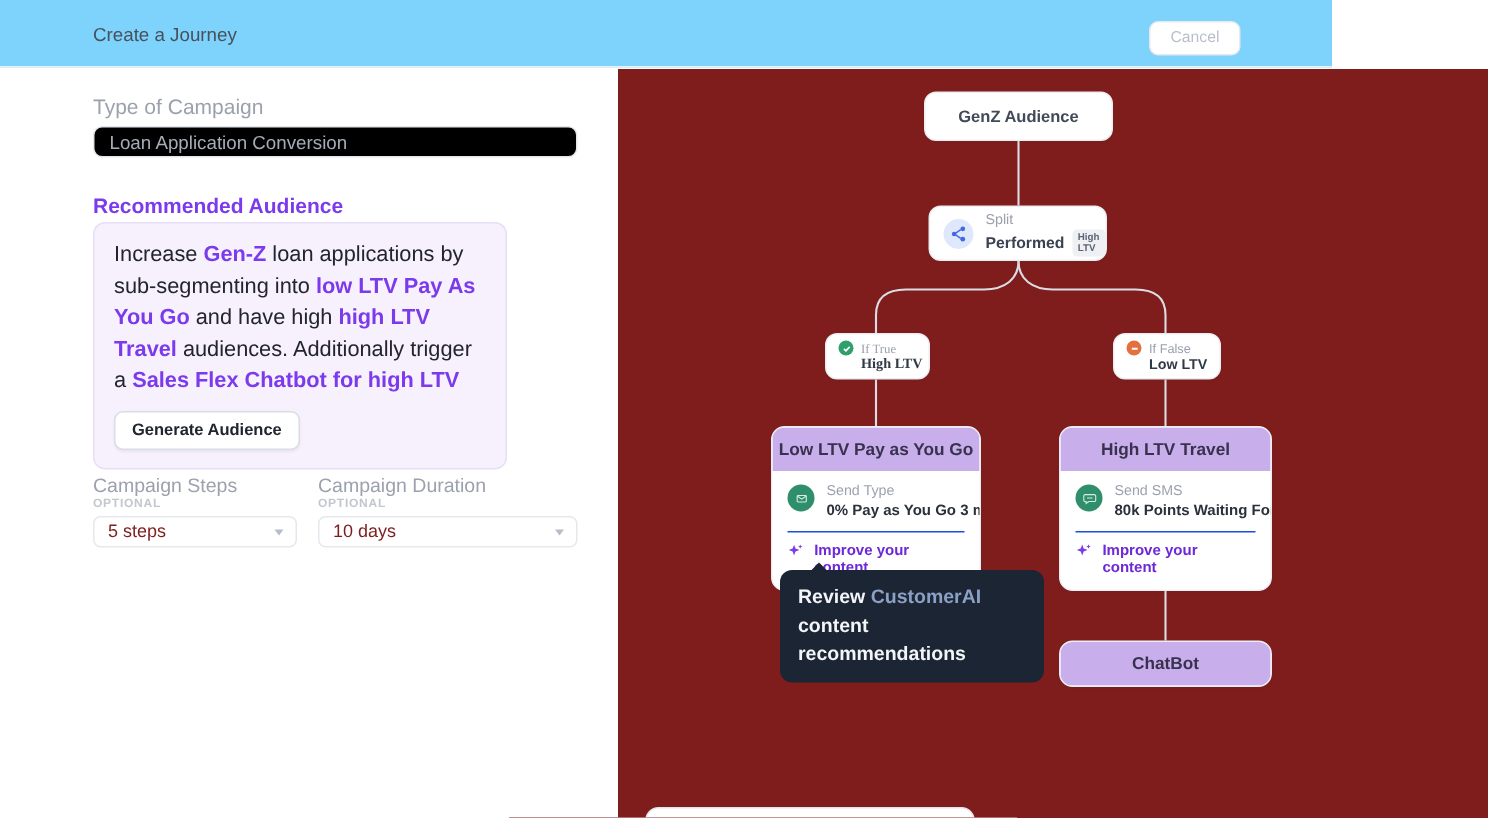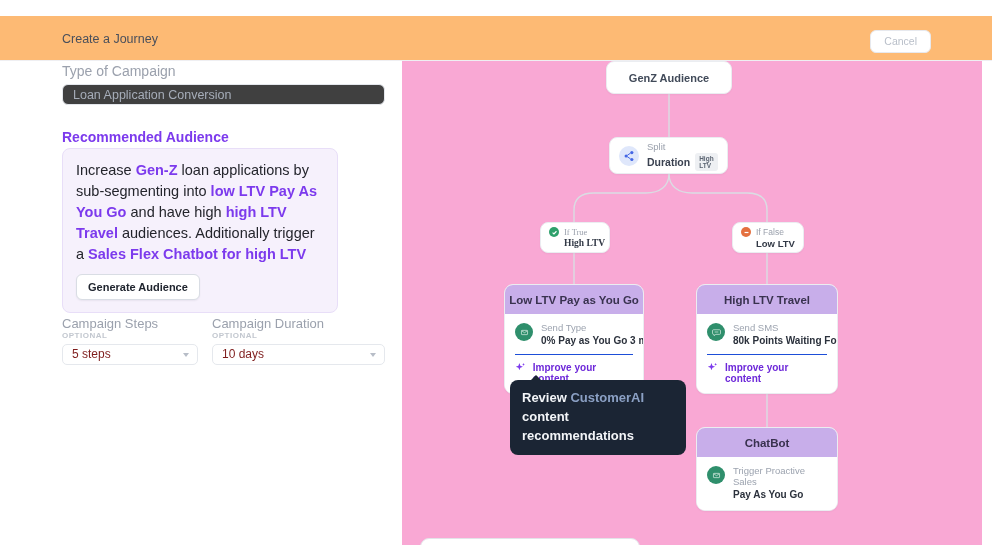--- a/index.html
+++ b/index.html
@@ -1,44 +1,44 @@
 <!DOCTYPE html>
 <html><head>
 <meta charset="utf-8">
 <style>
   * { margin:0; padding:0; box-sizing:border-box; }
   html,body { width:992px; height:545px; }
   body { font-family:"Liberation Sans","DejaVu Sans",sans-serif; background:#ffffff; position:relative; overflow:hidden; }
 
   
-  .topbar { position:absolute; top:16px; left:0; width:992px; height:45px; background:#fdba74; border-bottom:1px solid #efeff2; z-index:5; }
+  .topbar { position:absolute; top:0; left:0; width:888px; height:45px; background:#7dd3fc; border-bottom:1px solid #efeff2; z-index:5; }
   .topbar-title { position:absolute; left:62px; top:16px; font-size:12.5px; color:#494f5b; }
   .cancel-btn { position:absolute; right:61px; top:14px; height:23px; padding:0 13px; background:#fff;
     border:1px solid #e7e9ee; border-radius:6px; font-size:10.5px; color:#b9bfc9; line-height:21px; cursor:pointer; }
 
   
   .field-label { position:absolute; font-size:14px; color:#9ba1ad; }
   .text-input { position:absolute; left:62px; top:84px; width:323px; height:21px; border:1px solid #e4e7ec;
-    border-radius:6px; background:#404040; font-family:inherit; font-size:12.5px; color:#a6adb9; padding:0 10px; }
+    border-radius:6px; background:#000000; font-family:inherit; font-size:12.5px; color:#a6adb9; padding:0 10px; }
   .rec-heading { position:absolute; left:62px; top:129px; font-size:14px; font-weight:bold; color:#7c3aed; }
   .promo-box { position:absolute; left:62px; top:148px; width:276px; background:#f6f1fc;
     border:1px solid #e8def8; border-radius:8px; padding:11px 12px 12px 13px; }
   .promo-text { font-size:14.5px; line-height:21px; color:#24252c; }
   .promo-text .hl { color:#7c3aed; font-weight:bold; }
   .generate-btn { margin-top:9px; background:#fff; border:1px solid #d9dde4; border-radius:6px;
     padding:6px 11px; font-family:inherit; font-size:11px; font-weight:bold; color:#20252f;
     box-shadow:0 1px 2px rgba(16,24,40,.06); cursor:pointer; }
   .optional { position:absolute; font-size:8px; letter-spacing:.5px; color:#c2c7cf; font-weight:bold; }
   .select { position:absolute; height:21px; border:1px solid #e5e8ed; border-radius:5px; background:#fff;
     font-size:12px; color:#7f1d1d; line-height:19px; padding:0 9px; cursor:pointer; }
   .select .chev { position:absolute; right:8px; top:8px; width:0; height:0;
     border-left:3.5px solid transparent; border-right:3.5px solid transparent; border-top:4px solid #b7bdc7; }
 
   
-  .canvas { position:absolute; left:402px; top:46px; width:580px; height:499px; background:#f9a8d4; overflow:hidden; }
+  .canvas { position:absolute; left:412px; top:46px; width:580px; height:499px; background:#7f1d1d; overflow:hidden; }
   .edges { position:absolute; left:0; top:0; pointer-events:none; }
 
   .node { position:absolute; background:#fff; border:1px solid #ebedf1; border-radius:8px;
     box-shadow:0 1px 2px rgba(16,24,40,.04); }
   .genz { left:204px; top:15px; width:126px; height:33px; display:flex; align-items:center; justify-content:center;
     font-size:11px; font-weight:bold; color:#414a59; cursor:pointer; }
 
   .split { left:207px; top:91px; width:119px; height:37px; display:flex; align-items:center; padding:0 9px; cursor:pointer; }
   .split-icon-bg { width:20px; height:20px; border-radius:50%; background:#dfe7fb; display:flex; align-items:center; justify-content:center; flex:none; }
   .split-texts { margin-left:8px; }
@@ -137,21 +137,21 @@
           <circle cx="4.2" cy="8" r="2.1"></circle>
             <circle cx="11.8" cy="3.4" r="2.1"></circle>
             <circle cx="11.8" cy="12.6" r="2.1"></circle>
         </g>
         <path d="M5.8 7L10 4.2 M5.8 9L10 11.8" stroke="#4366e5" stroke-width="1.3"></path>
       </svg>
     </span>
     <span class="split-texts">
       <span class="split-label" style="display:block;">Split</span>
       <span class="split-sub">
-        <span class="split-performed">Duration</span>
+        <span class="split-performed">Performed</span>
         <span class="split-badge">High LTV</span>
       </span>
     </span>
   </div>
 
   <div class="node cond" style="left:138px; top:176px;font-family:Liberation Serif, serif;">
     <span class="cond-top">
       <span class="cond-dot green">
         <svg width="7" height="7" viewBox="0 0 10 10">
             <path d="M2.3 5.2 L4.2 7 L7.8 3.2" stroke="#fff" stroke-width="1.6" fill="none"></path>
@@ -226,30 +226,16 @@
 
   <div class="tooltip">
     <span class="caret"></span>
     <div class="tooltip-text">
       <span>Review </span><span class="brand">CustomerAI</span><span> content recommendations</span>
     </div>
   </div>
 
   <div class="node card chatbot">
     <div class="card-header">ChatBot</div>
-    <div class="card-body">
-      <div class="action-row">
-        <span class="action-icon">
-          <svg width="11" height="11" viewBox="0 0 18 18" fill="none">
-            <rect x="4" y="5.5" width="10" height="7" rx="1" stroke="#d8ece2" stroke-width="1.2"></rect>
-            <path d="M4.5 6.2 L9 9.4 L13.5 6.2" stroke="#d8ece2" stroke-width="1.2"></path>
-          </svg>
-        </span>
-        <span class="action-texts">
-          <span class="action-label" style="display:block;">Trigger Proactive Sales</span>
-          <span class="action-value" style="display:block;">Pay As You Go</span>
-        </span>
-      </div>
-    </div>
   </div>
 
   <div class="partial-node"></div>
 </div>
 
 </body></html>

